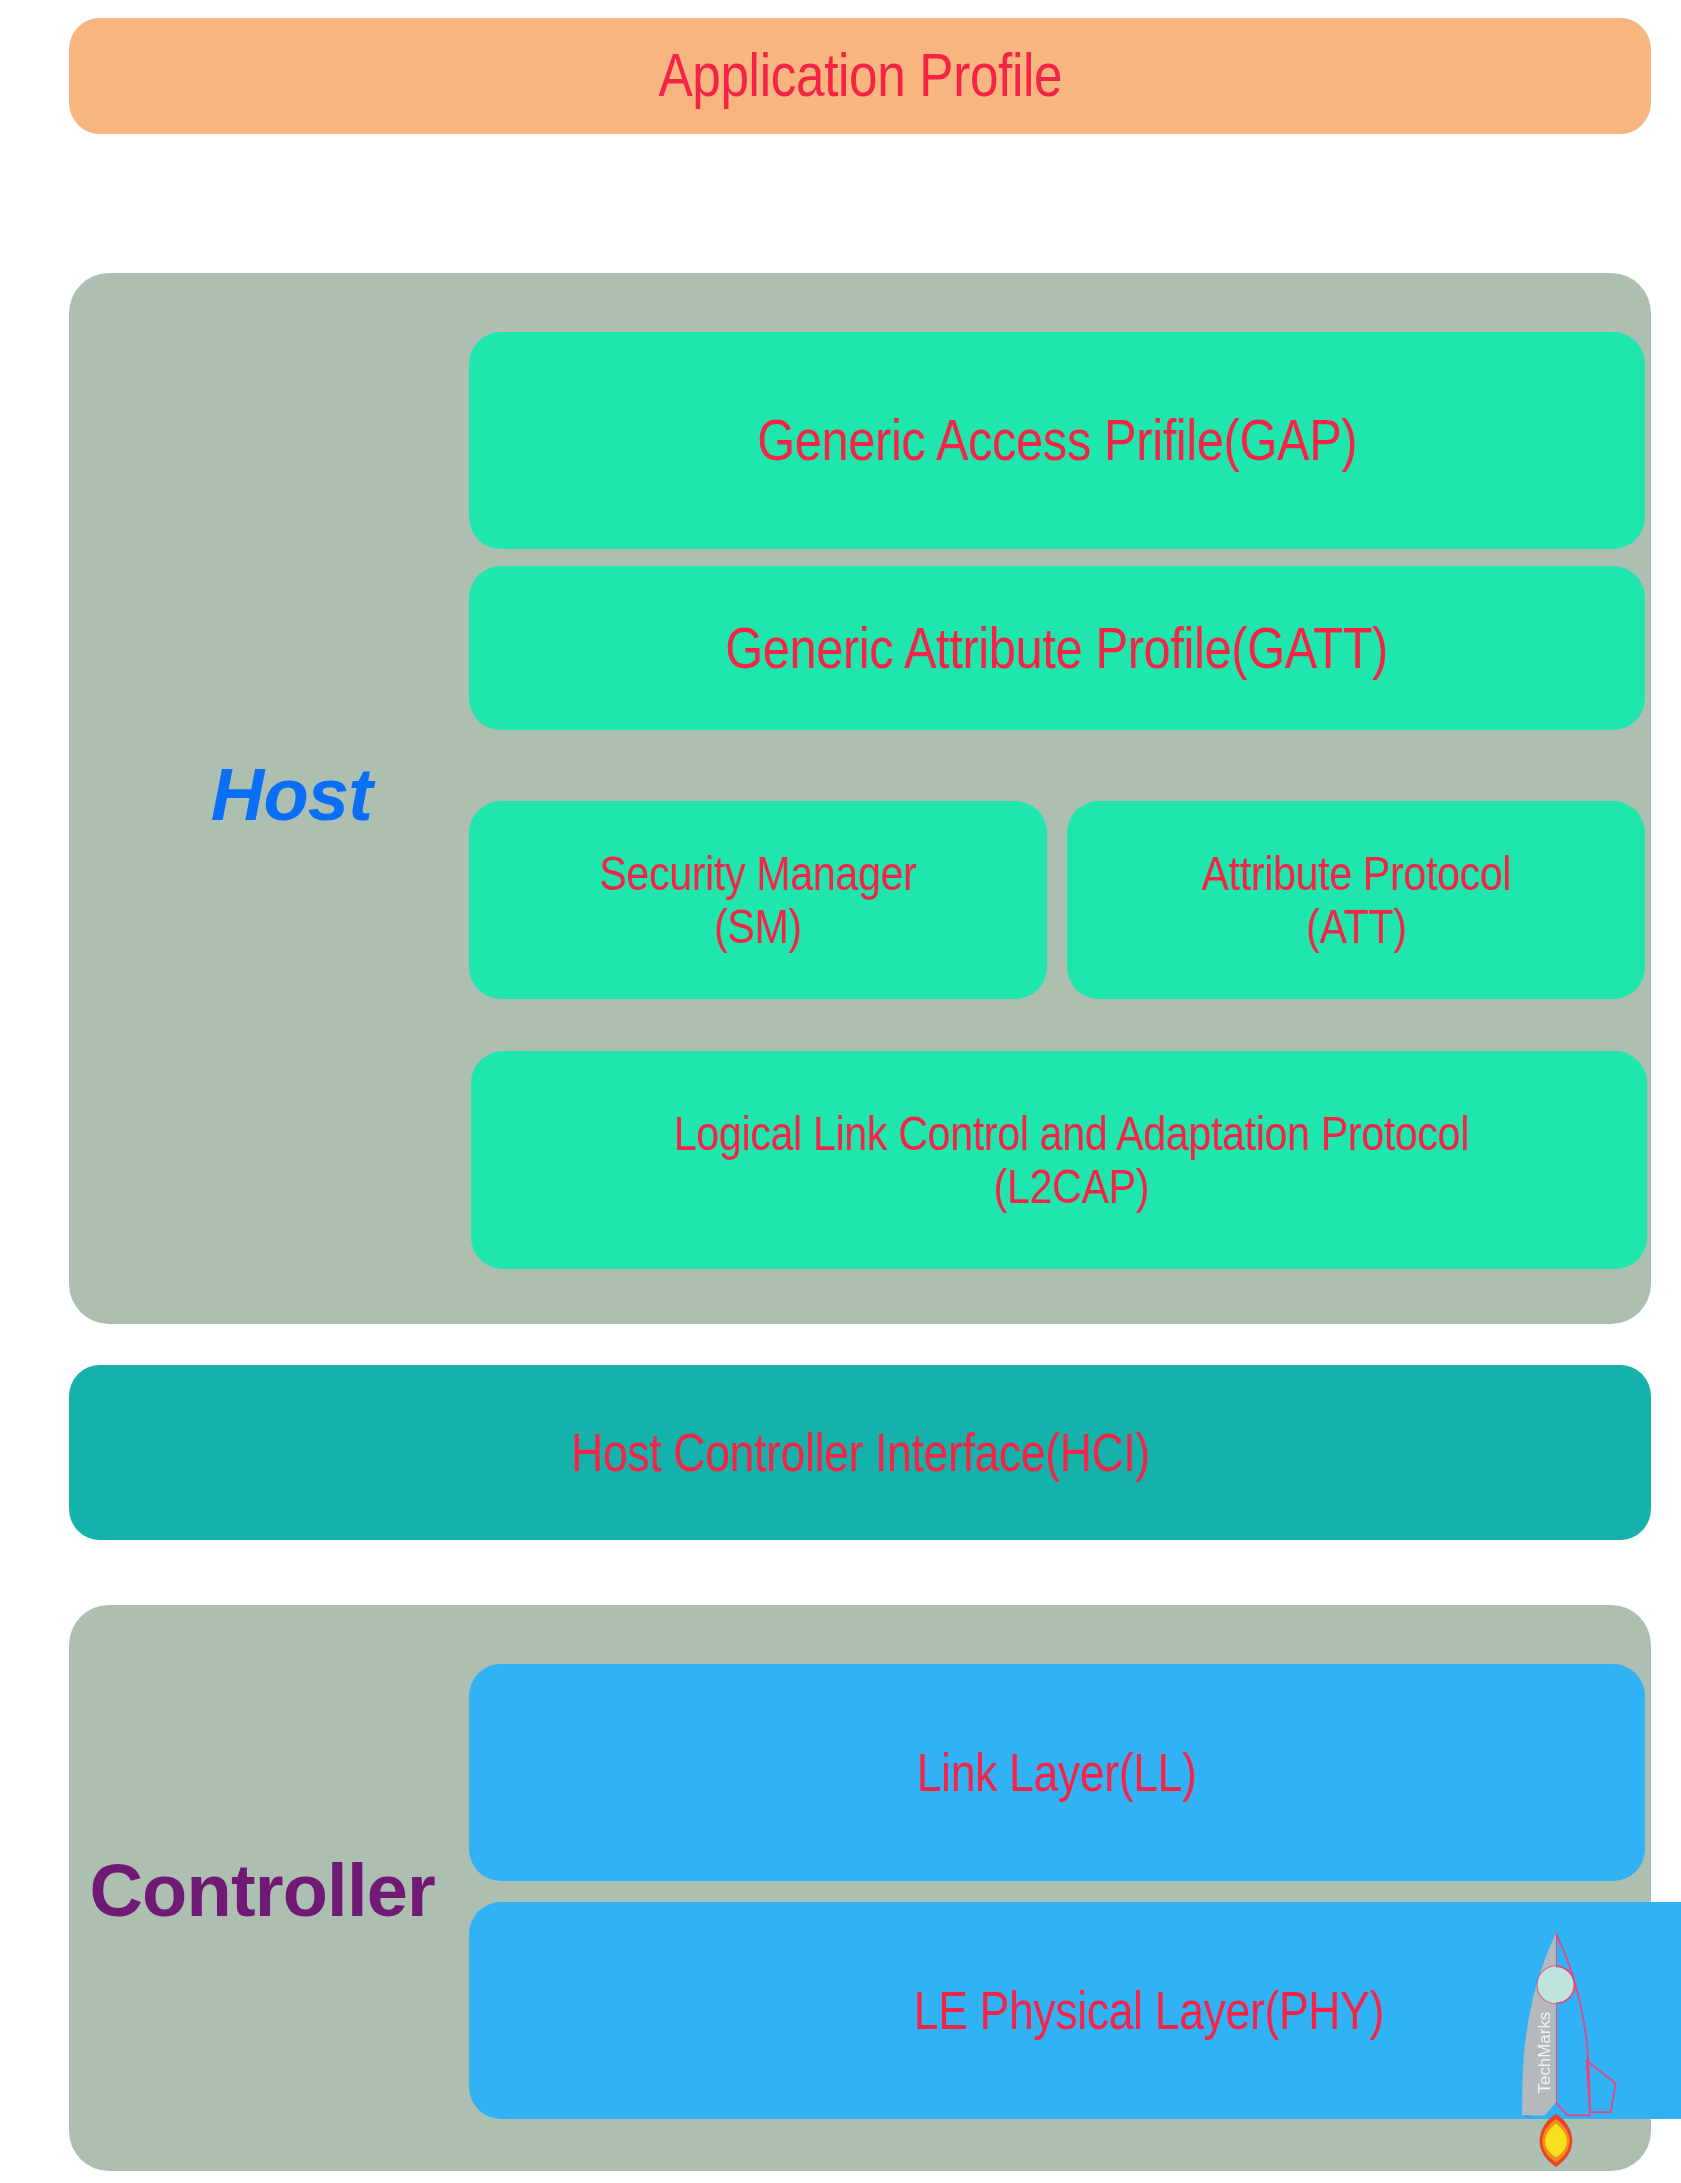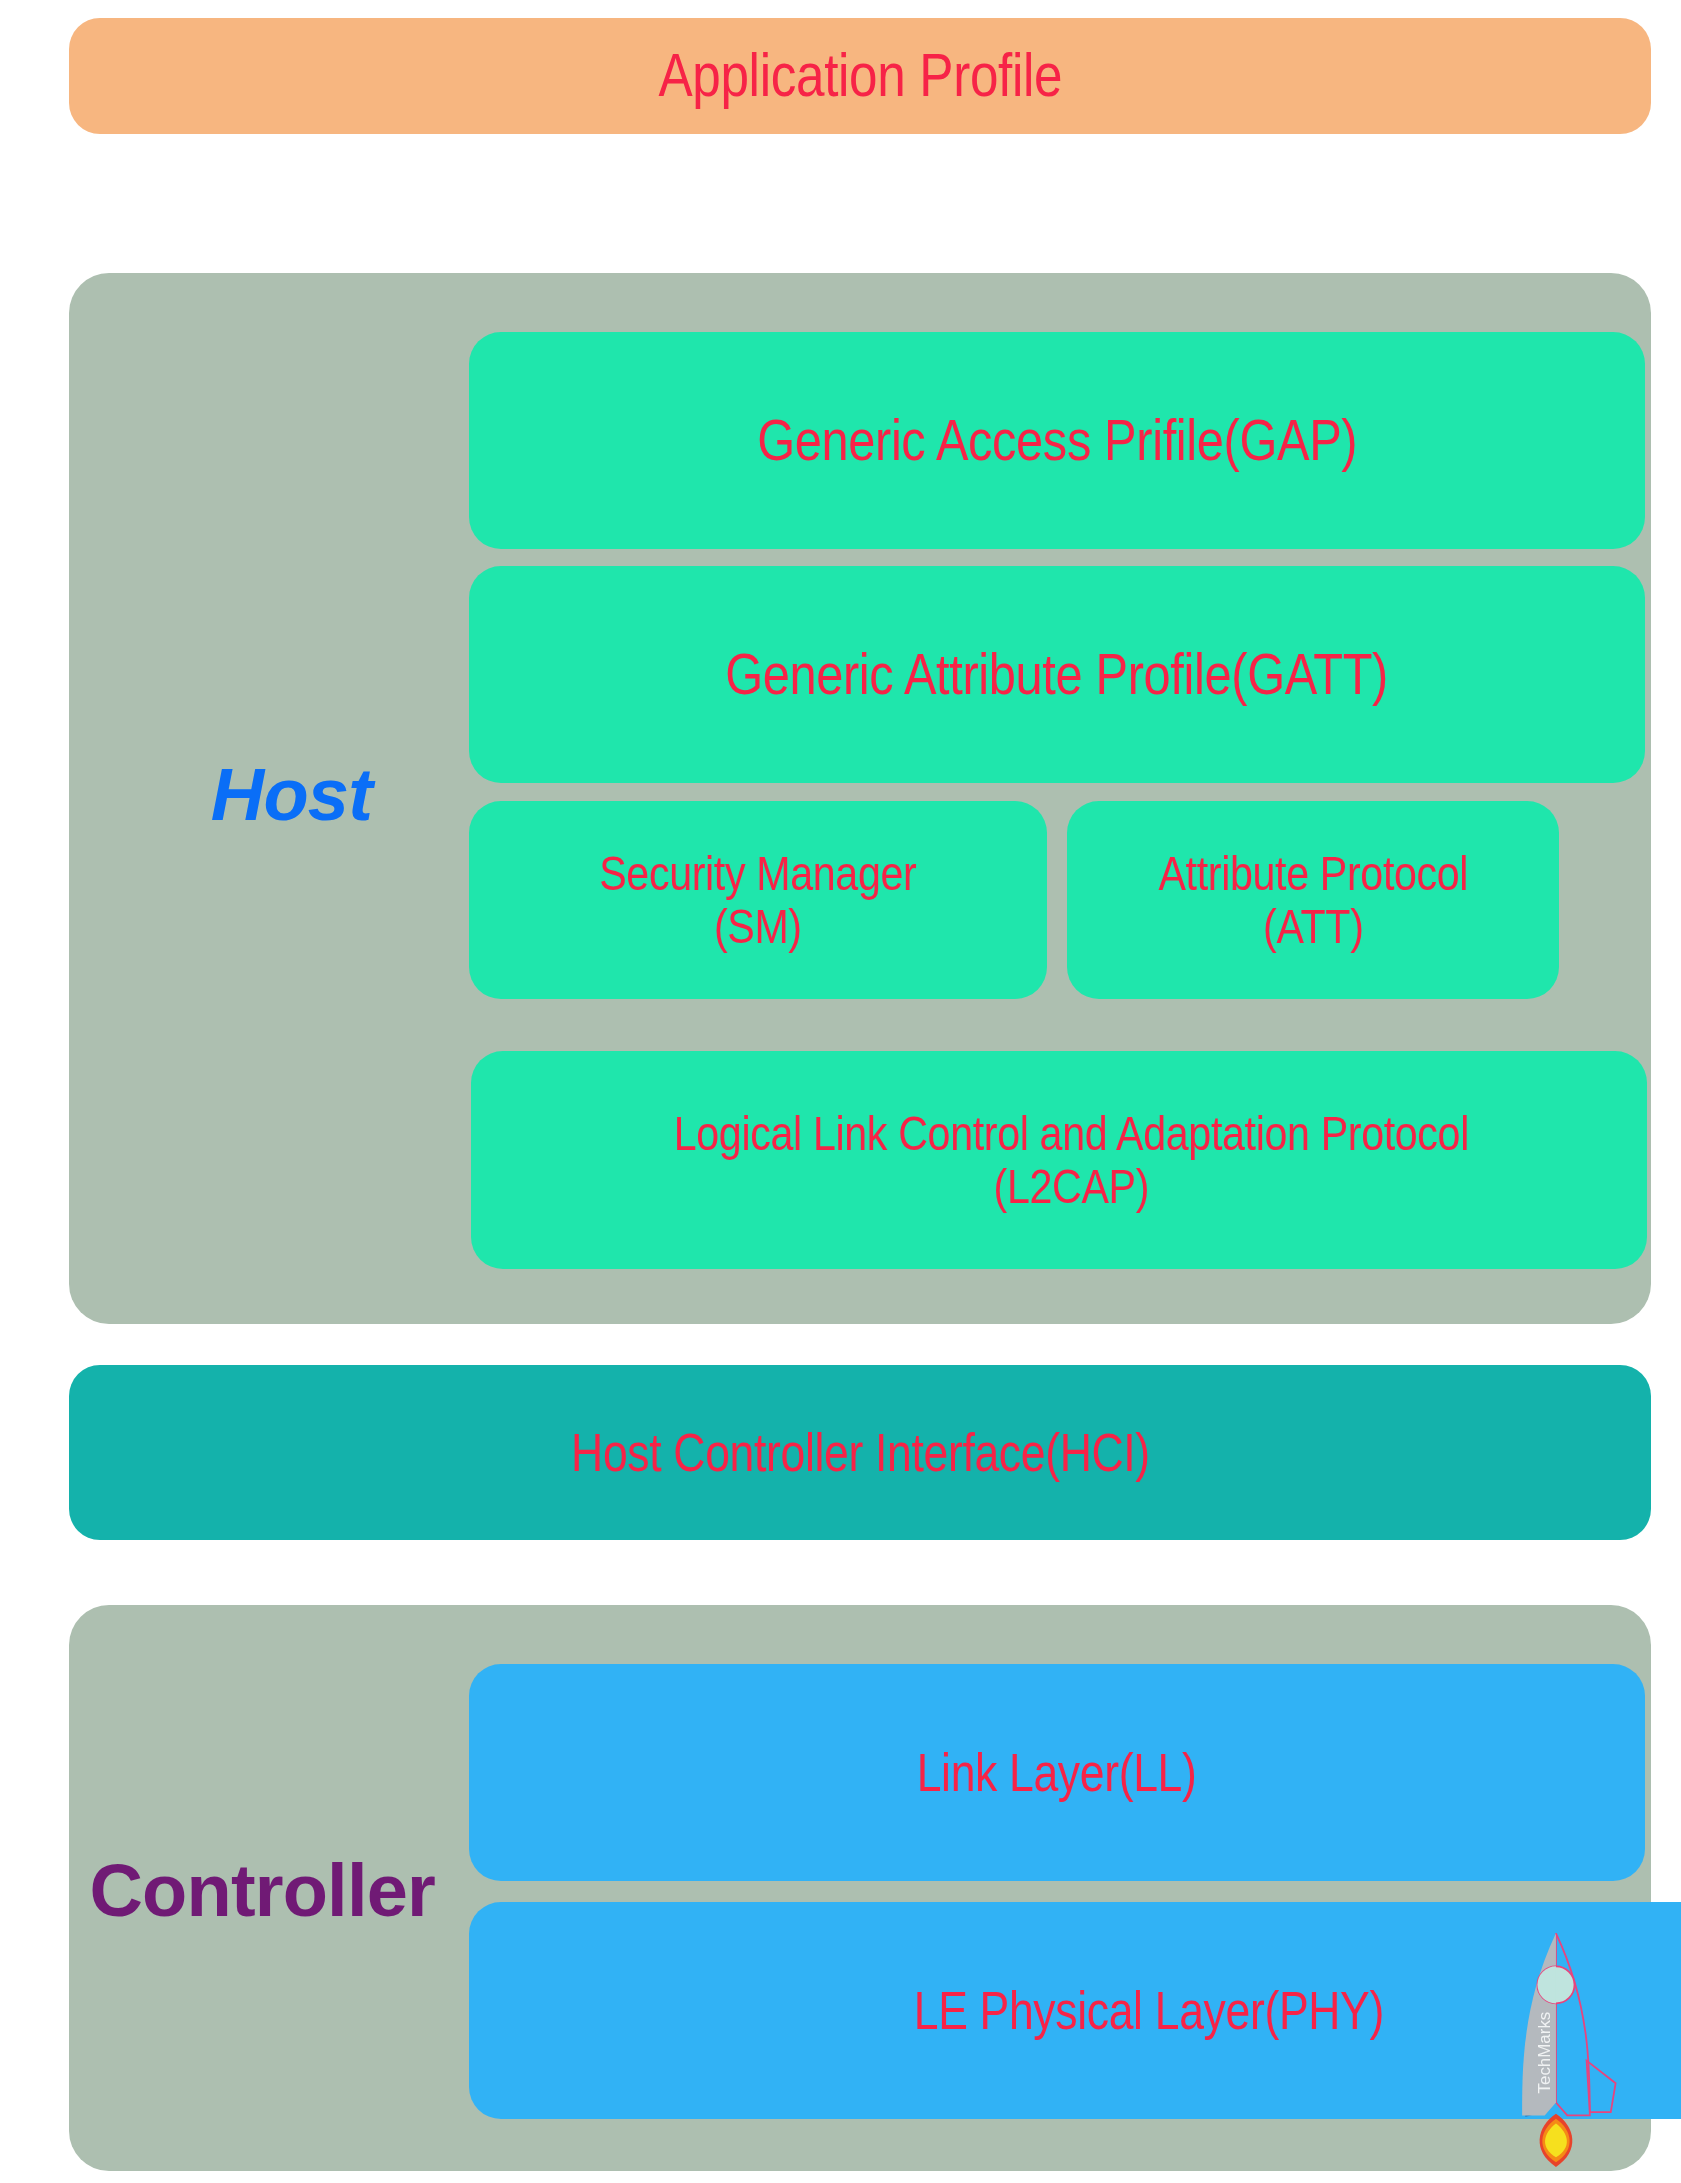--- a/index.html
+++ b/index.html
@@ -82,33 +82,33 @@
     border-radius: 32px;
   }
   #gap-box {
     left: 431px; top: 332px;
     width: 1176px; height: 217px;
   }
   #gap-box .label { font-size: 58px; }
 
   #gatt-box {
     left: 431px; top: 566px;
-    width: 1176px; height: 217px;
+    width: 1176px; height: 164px;
   }
   #gatt-box .label { font-size: 58px; }
 
   #sm-box {
     left: 431px; top: 801px;
     width: 578px; height: 198px;
   }
   #sm-box .label { font-size: 49px; }
 
   #att-box {
     left: 1029px; top: 801px;
-    width: 492px; height: 198px;
+    width: 578px; height: 198px;
   }
   #att-box .label { font-size: 49px; }
 
   #l2cap-box {
     left: 433px; top: 1051px;
     width: 1176px; height: 218px; padding-left: 24px;
   }
   #l2cap-box .label { font-size: 49px; }
 
   

